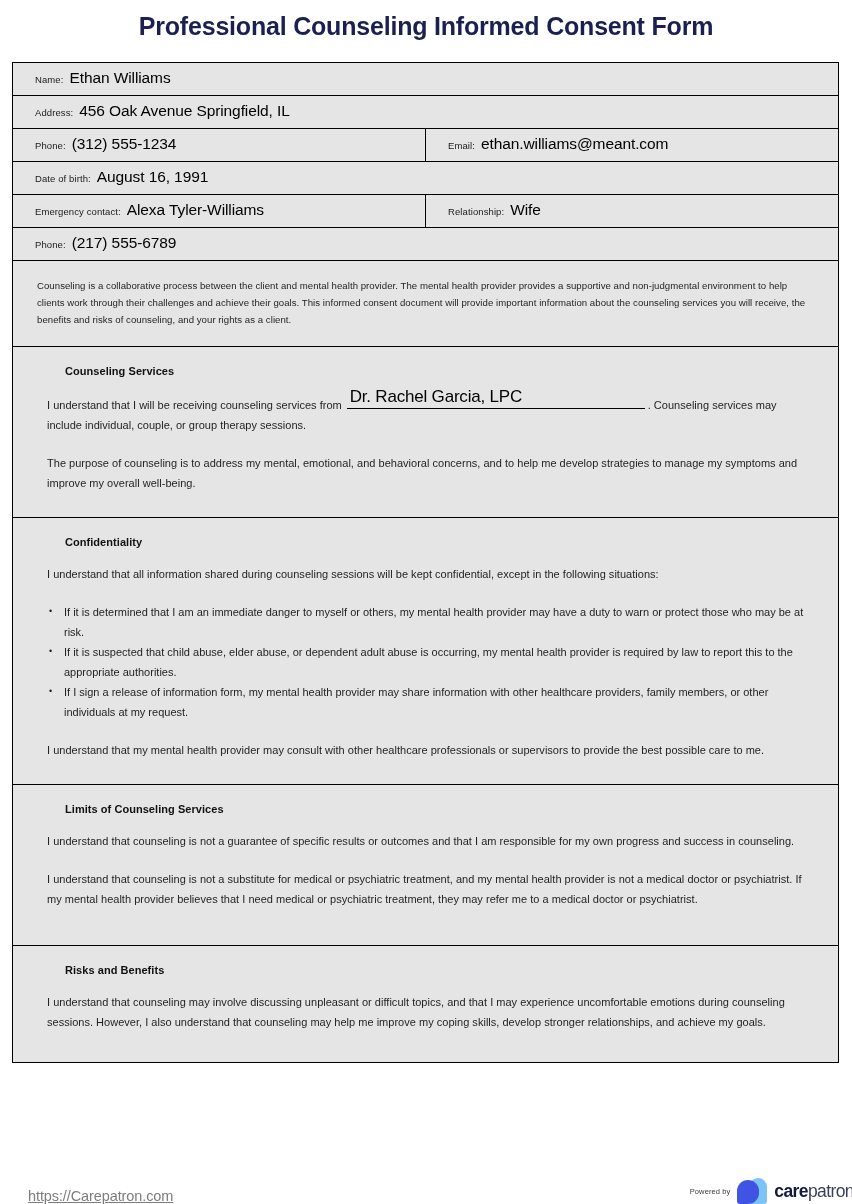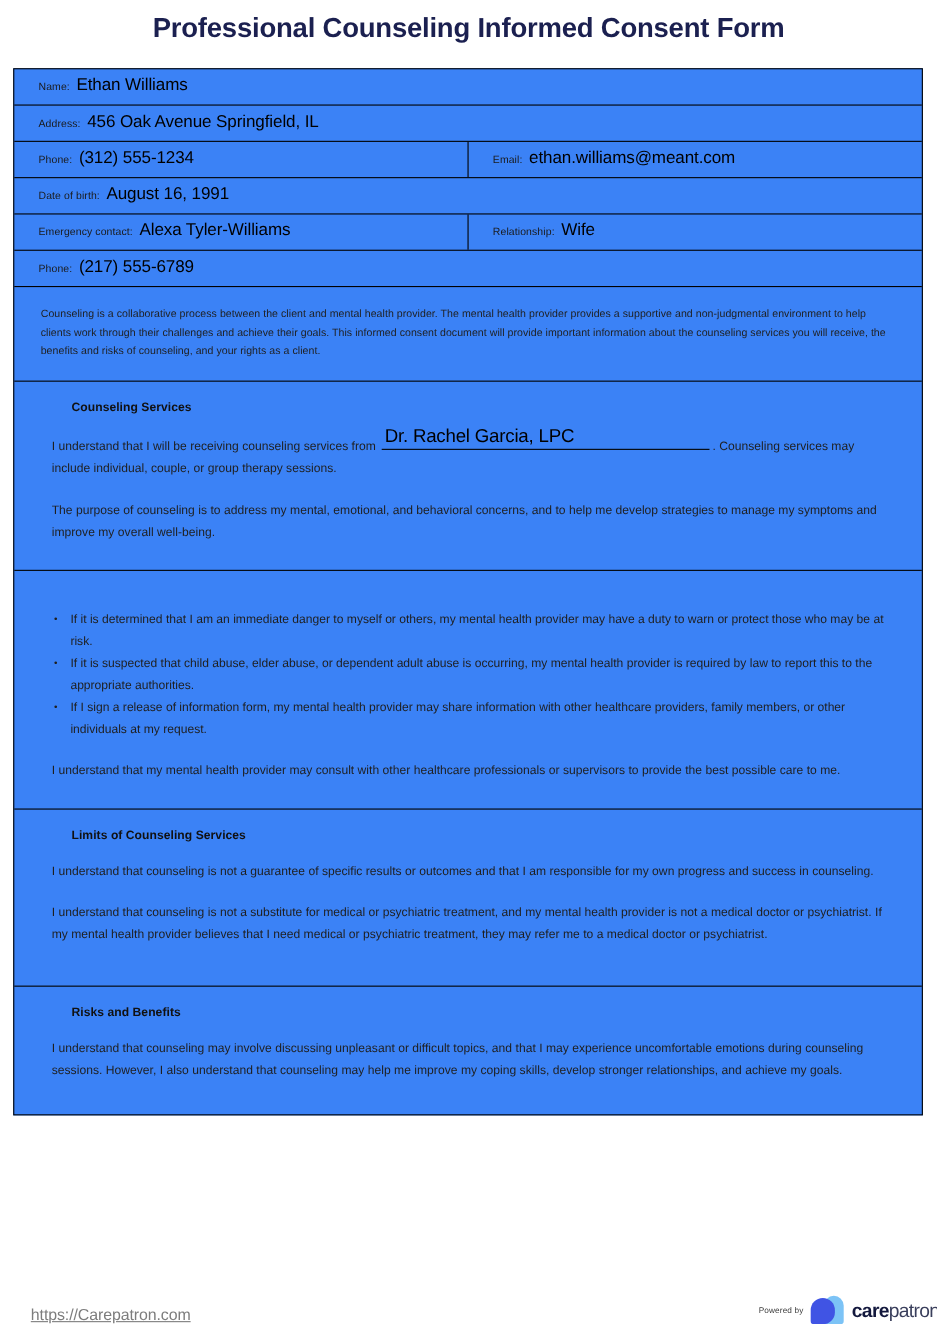--- a/index.html
+++ b/index.html
@@ -26,21 +26,21 @@
     line-height: 30px;
   }
 
   
   .form-box {
     position: absolute;
     left: 12px;
     top: 62px;
     width: 827px;
     border: 1.6px solid #000000;
-    background: #3b82f6;
+    background: #e5e5e5;
   }
 
   
   .field-row {
     display: flex;
     border-bottom: 1.4px solid #000;
     min-height: 30px;
     align-items: center;
   }
   .field-cell {
@@ -272,20 +272,22 @@
     <p class="intro-text">Counseling is a collaborative process between the client and mental health provider. The mental health provider provides a supportive and non-judgmental environment to help clients work through their challenges and achieve their goals. This informed consent document will provide important information about the counseling services you will receive, the benefits and risks of counseling, and your rights as a client.</p>
   </div>
 
   <div class="block" style="padding:16px 24px 24px 24px;">
     <div class="sec-heading">Counseling Services</div>
     <p class="para"><span>I understand that I will be receiving counseling services from</span><span class="fill-wrap"><span class="fill-value">Dr. Rachel Garcia, LPC</span></span><span>. Counseling services may include individual, couple, or group therapy sessions.</span></p>
     <p class="para">The purpose of counseling is to address my mental, emotional, and behavioral concerns, and to help me develop strategies to manage my symptoms and improve my overall well-being.</p>
   </div>
 
   <div class="block" style="padding:16px 24px 24px 24px;">
+    <div class="sec-heading">Confidentiality</div>
+    <p class="para">I understand that all information shared during counseling sessions will be kept confidential, except in the following situations:</p>
     <ul class="bullets">
       <li>If it is determined that I am an immediate danger to myself or others, my mental health provider may have a duty to warn or protect those who may be at risk.</li>
       <li>If it is suspected that child abuse, elder abuse, or dependent adult abuse is occurring, my mental health provider is required by law to report this to the appropriate authorities.</li>
       <li>If I sign a release of information form, my mental health provider may share information with other healthcare providers, family members, or other individuals at my request.</li>
     </ul>
     <p class="para" style="margin-top:18px;">I understand that my mental health provider may consult with other healthcare professionals or supervisors to provide the best possible care to me.</p>
   </div>
 
   <div class="block" style="padding:16px 24px 36px 24px;">
     <div class="sec-heading">Limits of Counseling Services</div>

